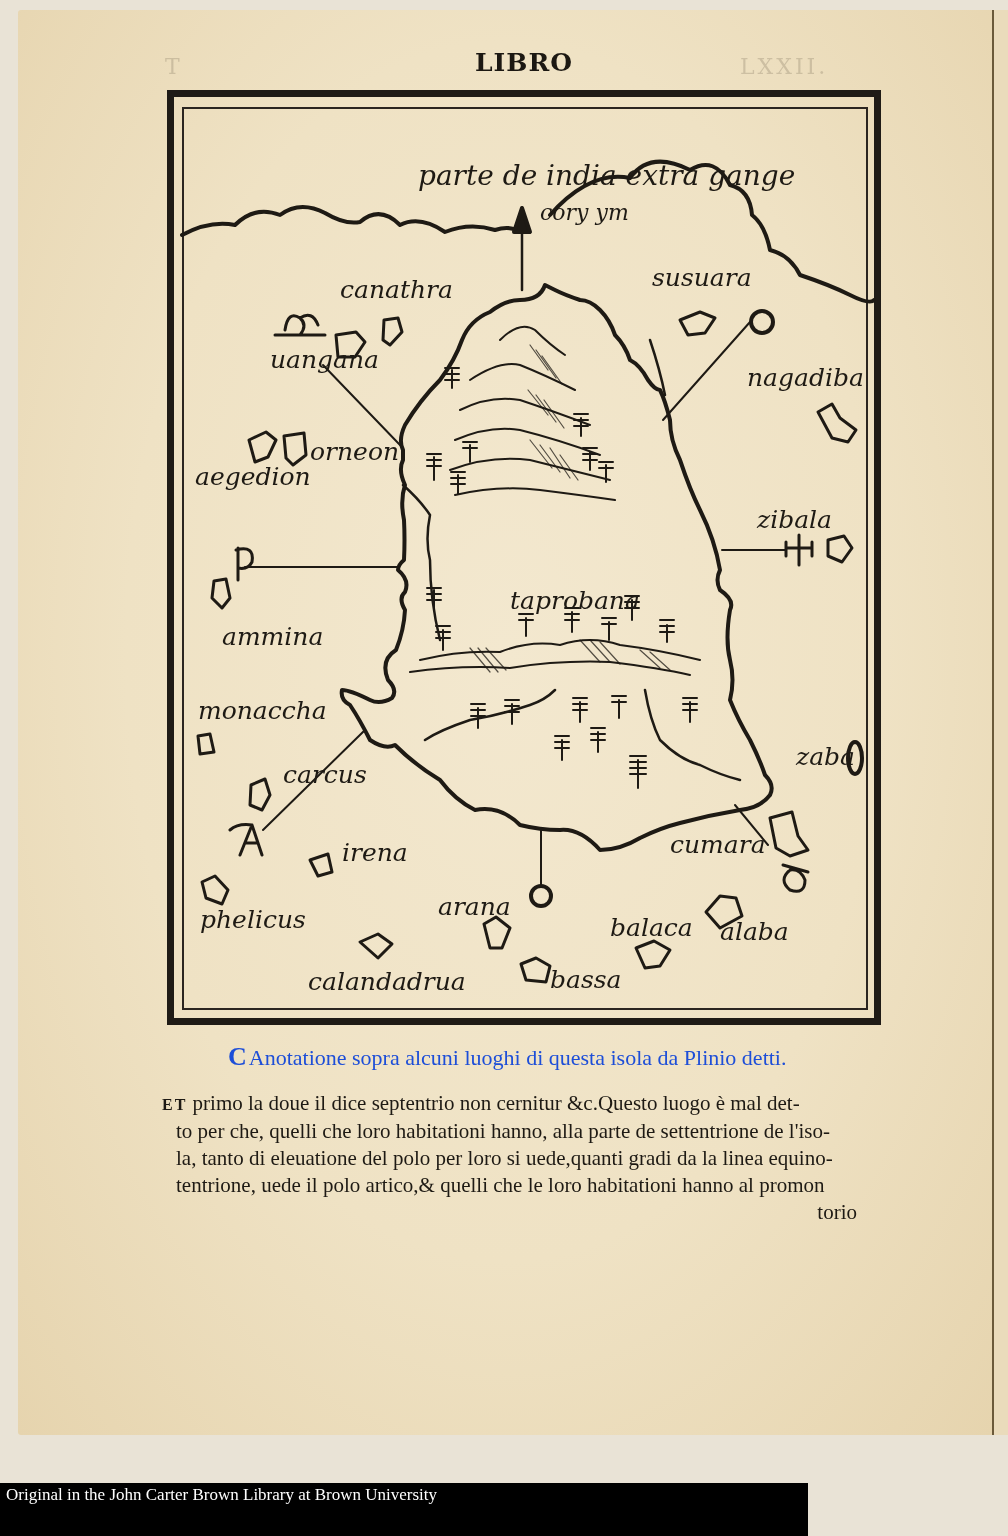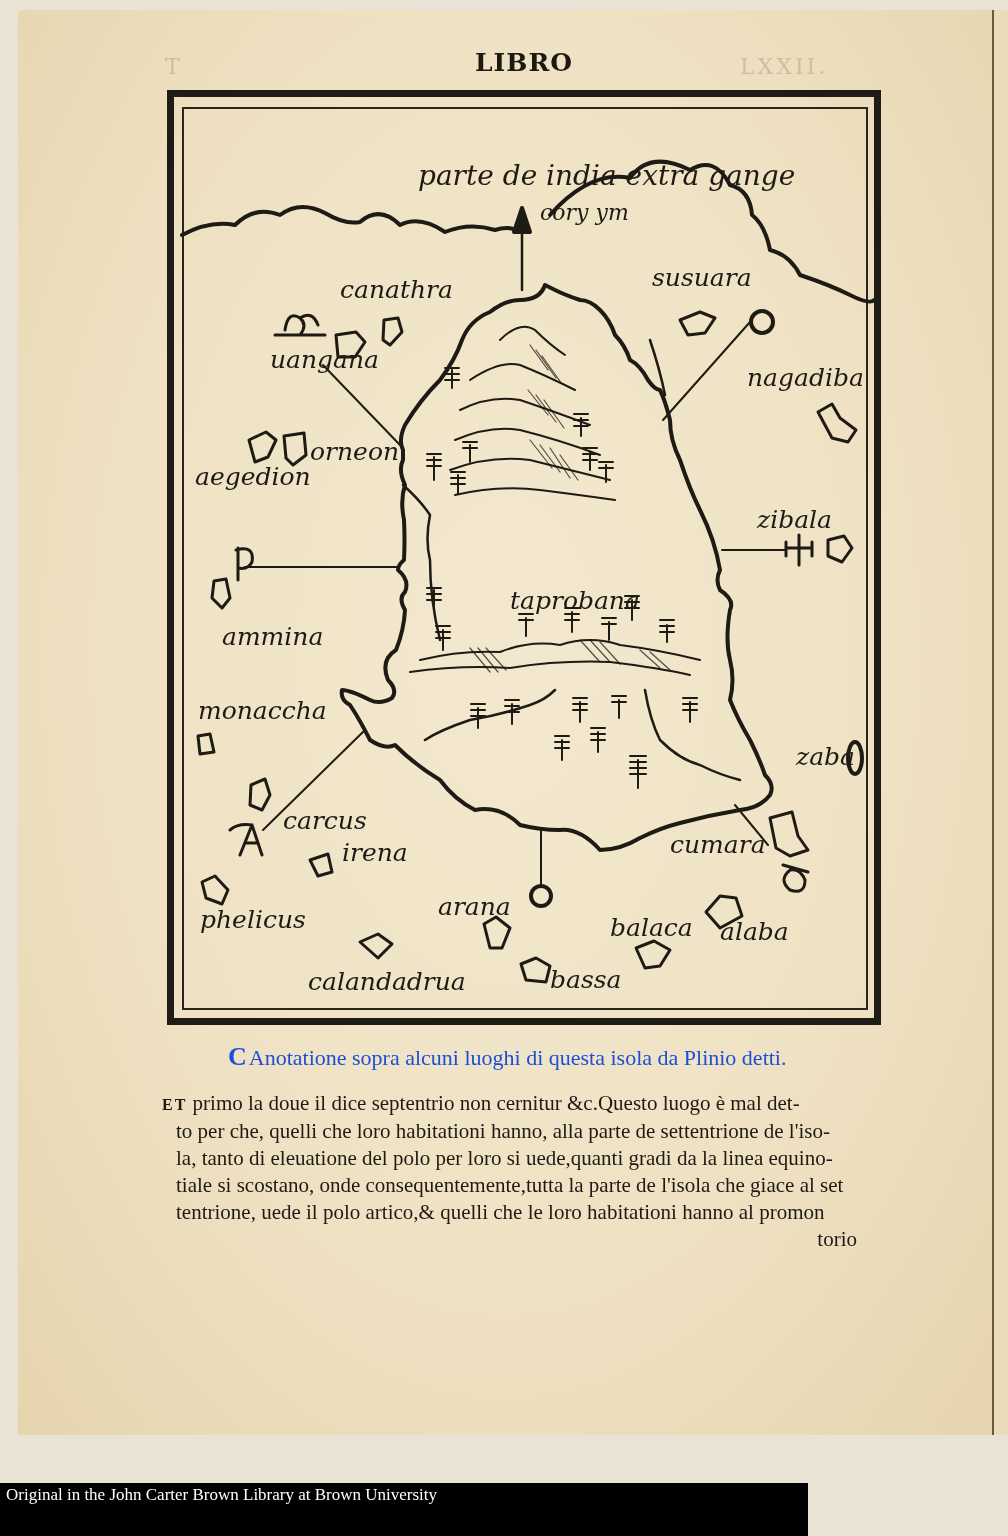--- a/index.html
+++ b/index.html
@@ -180,38 +180,37 @@
 <div class="lbl" style="left:652px;top:263px;">susuara</div>
 <div class="lbl" style="left:270px;top:345px;">uangana</div>
 <div class="lbl" style="left:747px;top:363px;">nagadiba</div>
 <div class="lbl" style="left:310px;top:437px;">orneon</div>
 <div class="lbl" style="left:195px;top:462px;">aegedion</div>
 <div class="lbl" style="left:757px;top:505px;">zibala</div>
 <div class="lbl" style="left:510px;top:558px;margin-top:28px;">taprobana</div>
 <div class="lbl" style="left:222px;top:622px;">ammina</div>
 <div class="lbl" style="left:198px;top:696px;">monaccha</div>
 <div class="lbl" style="left:796px;top:742px;">zaba</div>
-<div class="lbl" style="left:283px;top:760px;margin-top:46px;">carcus</div>
+<div class="lbl" style="left:283px;top:760px;">carcus</div>
 <div class="lbl" style="left:342px;top:838px;">irena</div>
 <div class="lbl" style="left:670px;top:830px;">cumara</div>
 <div class="lbl" style="left:200px;top:905px;">phelicus</div>
 <div class="lbl" style="left:438px;top:892px;">arana</div>
 <div class="lbl" style="left:610px;top:913px;">balaca</div>
 <div class="lbl" style="left:720px;top:917px;">alaba</div>
 <div class="lbl" style="left:308px;top:967px;">calandadrua</div>
 <div class="lbl" style="left:550px;top:965px;">bassa</div>
 
 <div class="caption">
   <span class="pilcrow">C</span><span>Anotatione sopra alcuni luoghi di questa isola da Plinio detti.</span>
 </div>
 
 <div class="body-text">
   <span class="line"><span class="initial">ET</span><span> primo la doue il dice septentrio  non  cernitur &amp;c.Questo luogo è mal det-</span></span>
   <span class="line indent">to per che, quelli che loro habitationi hanno, alla parte de settentrione  de l'iso-</span>
   <span class="line indent">la, tanto di eleuatione del polo per loro si uede,quanti gradi da la linea equino-</span>
-  <span class="line indent">tiale si scostano, onde consequentemente,tutta la parte de l'isola che giace al set</span>
   <span class="line indent">tentrione, uede il polo artico,&amp; quelli che le loro habitationi  hanno al promon</span>
   <span class="line last">torio</span>
 </div>
 
 <div class="footer">
   <div class="footer-text">Original in the John Carter Brown Library at Brown University</div>
 </div>
 
 </body></html>

